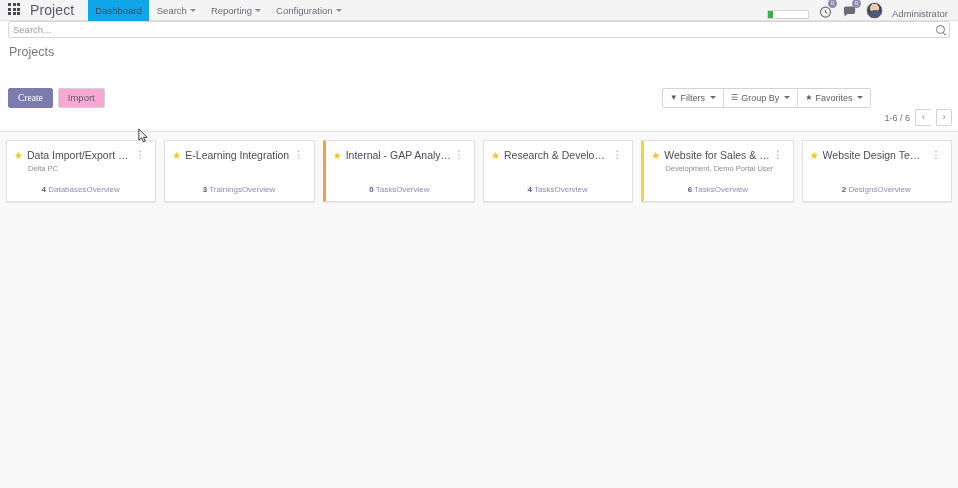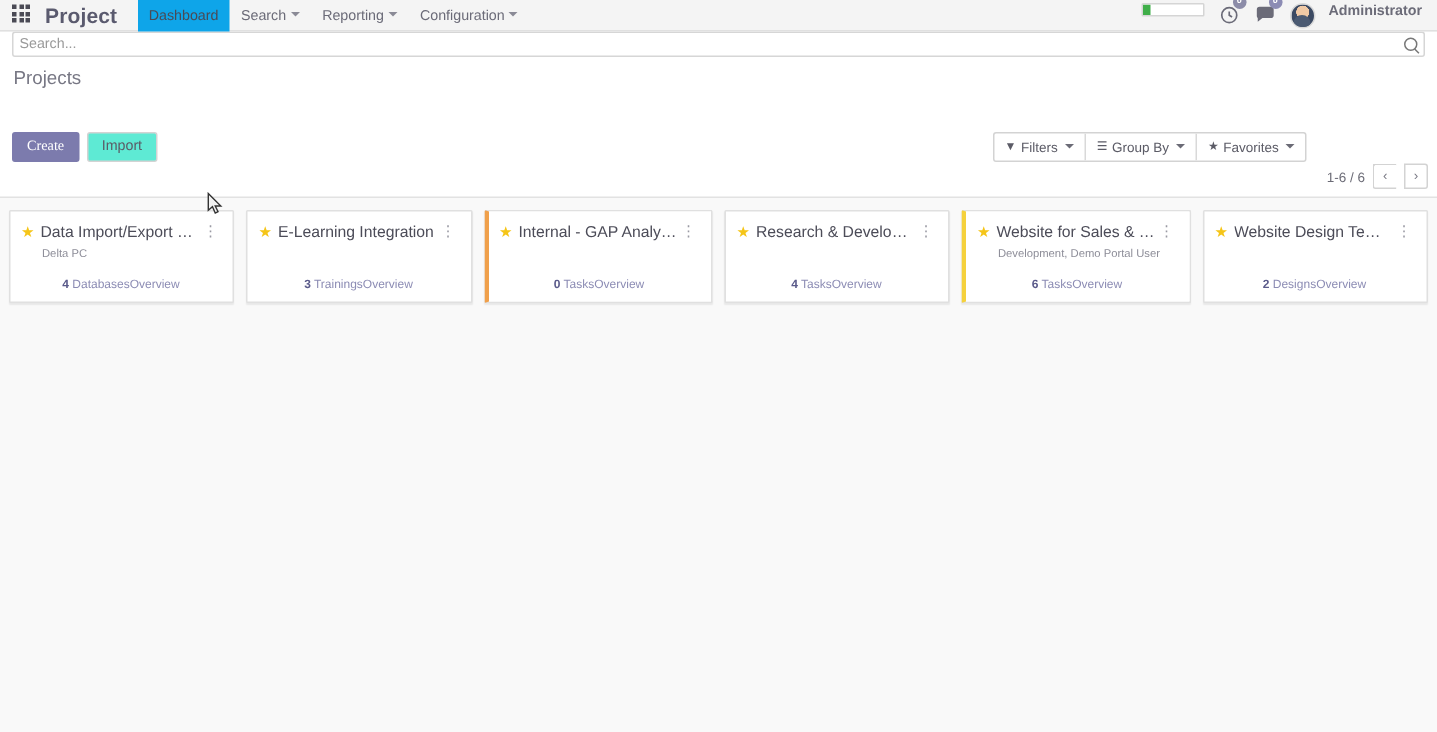--- a/index.html
+++ b/index.html
@@ -27,21 +27,21 @@
     grid-template-columns: repeat(3, 3px);
     grid-template-rows: repeat(3, 3px);
     gap: 1.5px;
     margin: 0 8px 0 4px;
     cursor: pointer;
   }
   .apps-grid i { background: #4a4a55; display: block; width: 3px; height: 3px; }
   #brand {
     font-size: 14px;
     color: #5a5a6e;
-    font-weight: 700;
+    font-weight: 400;
     margin-right: 14px;
     letter-spacing: .1px;
   }
   .nav-item {
     font-size: 9.5px;
     color: #6b6b78;
     padding: 4px 7px;
     margin-right: 1px;
     cursor: pointer;
     white-space: nowrap;
@@ -53,24 +53,23 @@
     margin-left: 3px;
     border-left: 3px solid transparent;
     border-right: 3px solid transparent;
     border-top: 3.5px solid #8a8a96;
     vertical-align: middle;
   }
 
   #topbar-right {
     margin-left: auto;
     display: flex;
-    align-items: flex-start;
+    align-items: flex-end;
     gap: 9px;
     padding-right: 4px;
-    font-weight: bold;
   }
   .progress-wrap {
     width: 42px; height: 9px;
     background: #fff;
     border: 1px solid #d5d5d5;
     border-radius: 1px;
     overflow: hidden;
     position: relative;
   }
   .progress-fill { height: 100%; background: #3fae49; }
@@ -182,21 +181,21 @@
     white-space: nowrap;
   }
   .btn-primary {
     background: #7c7bad;
     border: 1px solid #7c7bad;
     color: #fff;
     margin-right: 5px;
     font-family: Liberation Serif, serif;
   }
   .btn-default {
-    background: #5eead4;
+    background: #f9a8d4;
     border: 1px solid #d3d3d3;
     color: #5b5b66;
   }
   #cp-right { margin-left: auto; display: flex; align-items: center; }
   .filter-group {
     display: flex;
     border: 1px solid #d3d3d3;
     border-radius: 2px;
     overflow: hidden;
     background: #fff;

